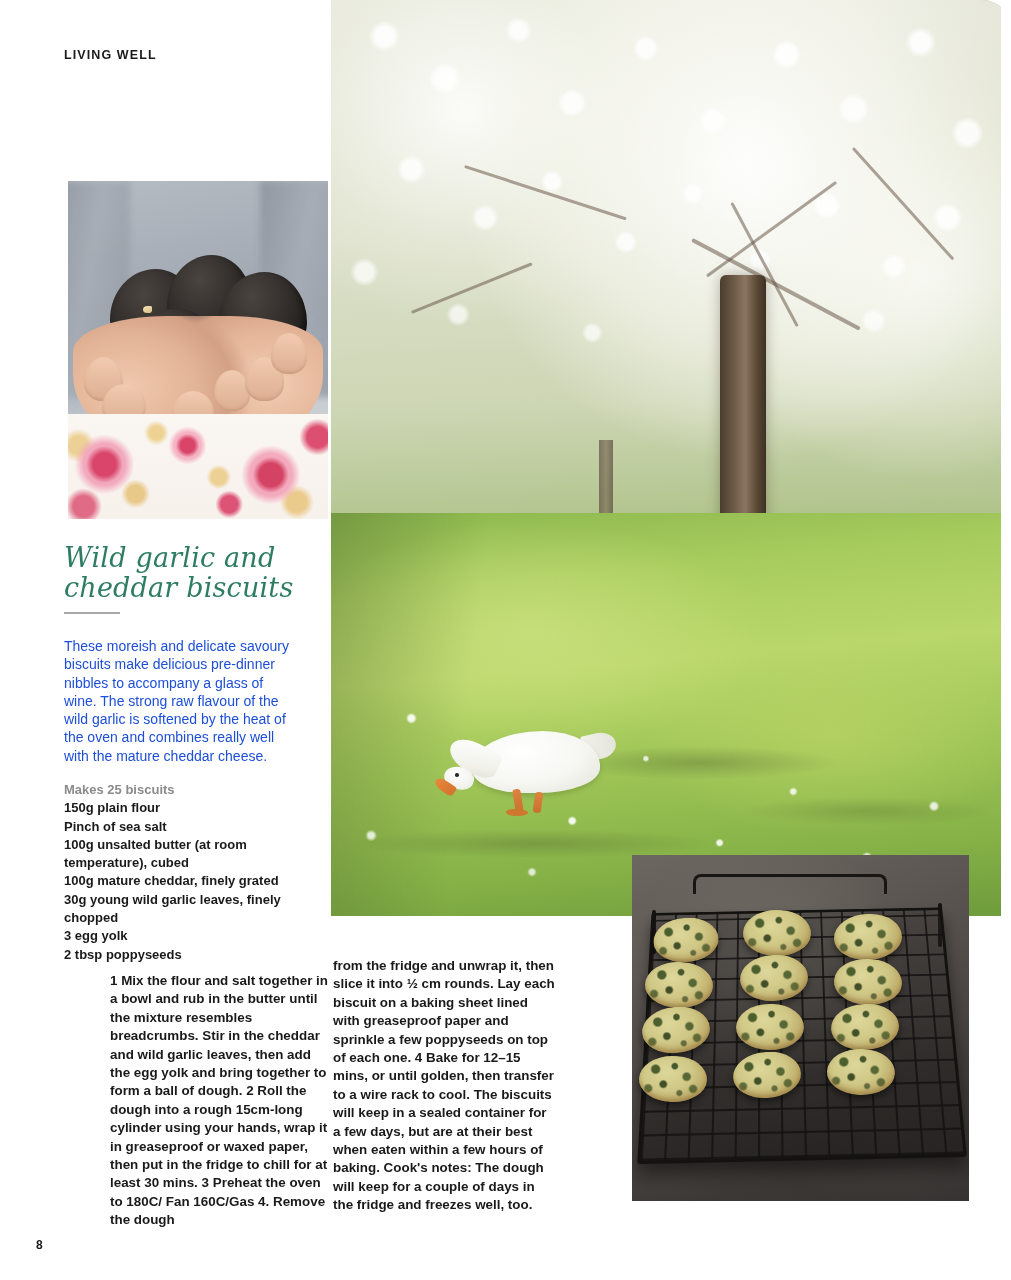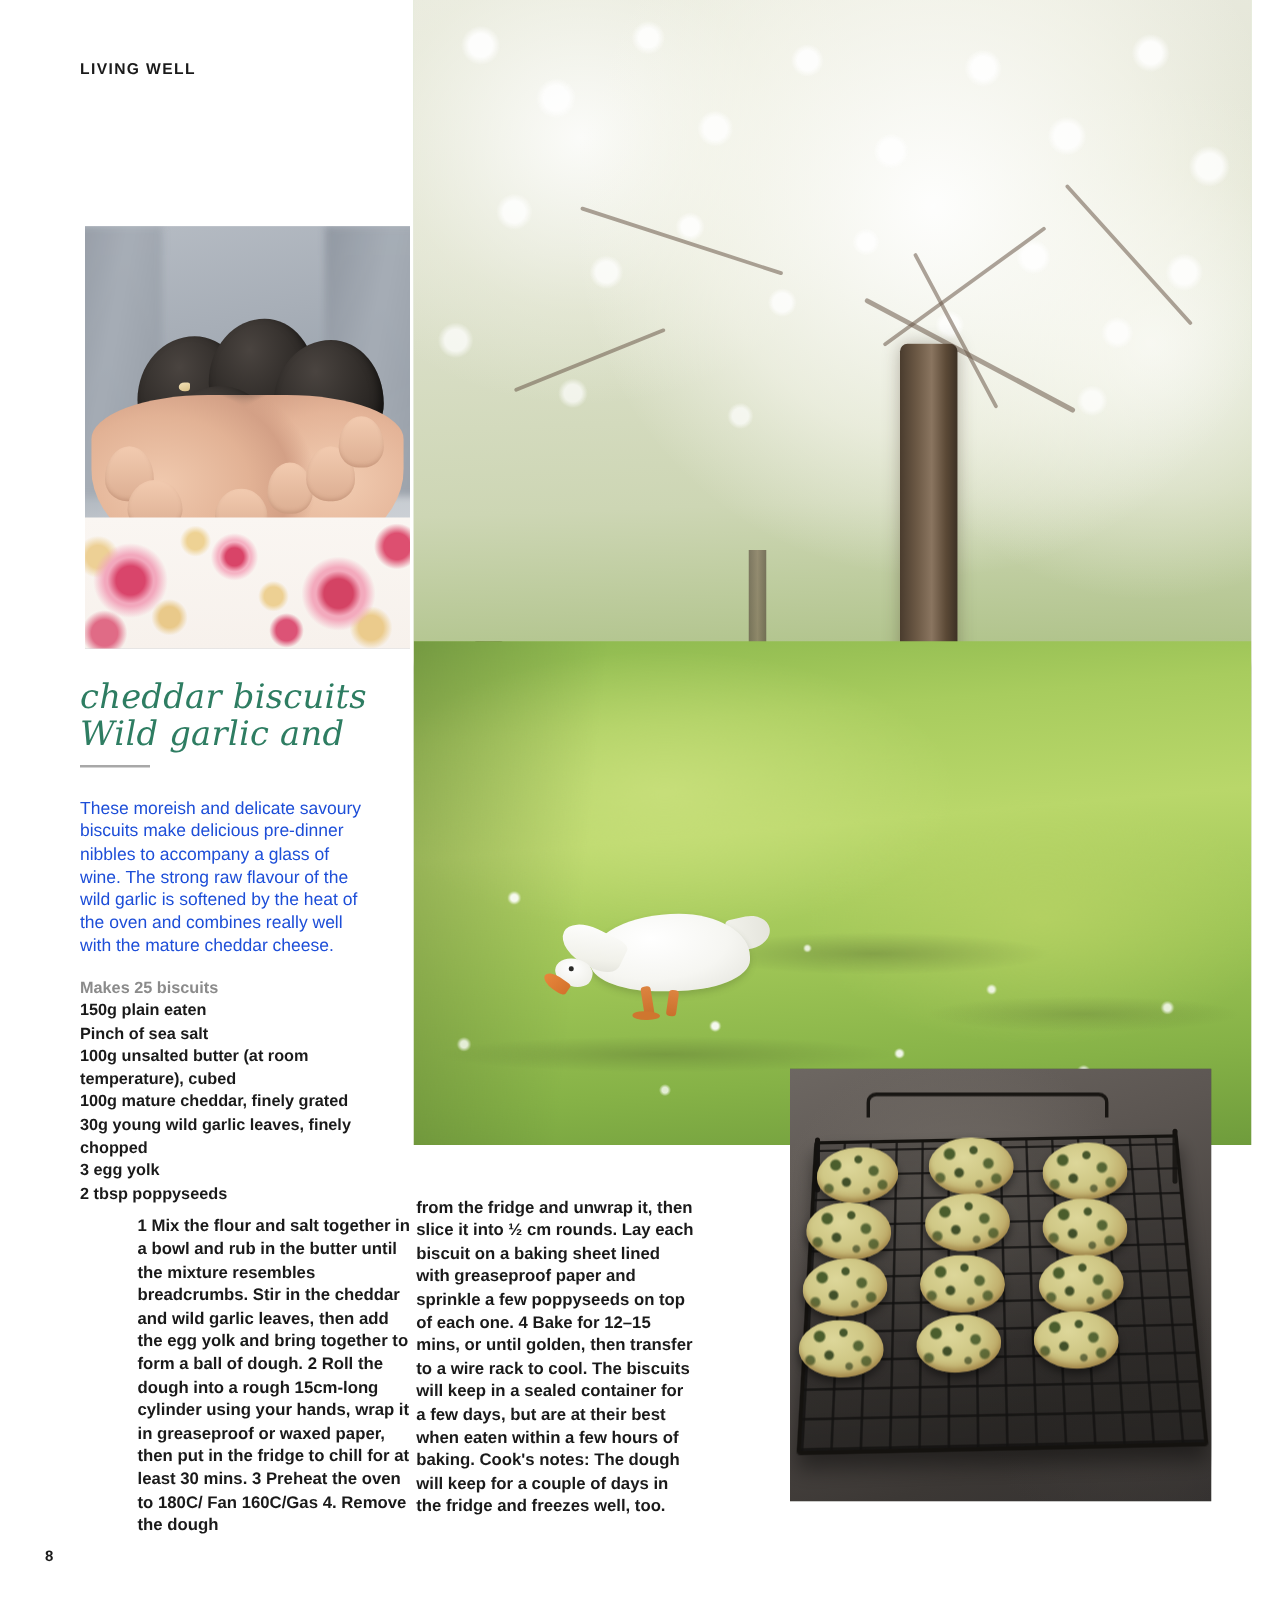--- a/index.html
+++ b/index.html
@@ -10,20 +10,21 @@
   body {
     font-family: "Liberation Sans", sans-serif;
     -webkit-font-smoothing: antialiased;
   }
   #page {
     position: relative;
     width: 1011px;
     height: 1280px;
     background: #ffffff;
     overflow: hidden;
+    border-radius: 29px;
   }
 
   
   #kicker {
     position: absolute;
     left: 64px;
     top: 48px;
     font-size: 12.5px;
     font-weight: bold;
     letter-spacing: 1.1px;
@@ -513,31 +514,31 @@
     <div class="biscuit" style="left:3%;top:44%;transform:rotate(-4deg);"></div>
     <div class="biscuit" style="left:31%;top:43%;transform:rotate(1deg);"></div>
     <div class="biscuit" style="left:59%;top:43%;transform:rotate(-2deg);"></div>
 
     <div class="biscuit" style="left:2%;top:58%;transform:rotate(2deg);"></div>
     <div class="biscuit" style="left:30%;top:57%;transform:rotate(-3deg);"></div>
     <div class="biscuit" style="left:58%;top:56%;transform:rotate(3deg);"></div>
   </div>
 
   <div id="recipe-title">
+    <div>Wild garlic and</div>
     <div>cheddar biscuits</div>
-    <div>Wild garlic and</div>
   </div>
   <div id="title-rule"></div>
 
   <div id="intro">These moreish and delicate savoury biscuits make delicious pre-dinner nibbles to accompany a glass of wine. The strong raw flavour of the wild garlic is softened by the heat of the oven and combines really well with the mature cheddar cheese.</div>
 
   <div id="ingredients">
     <div class="serves">Makes 25 biscuits</div>
     <div id="ingredient-items">
-        <div>150g plain eaten</div>
+        <div>150g plain flour</div>
         <div>Pinch of sea salt</div>
         <div>100g unsalted butter (at room temperature), cubed</div>
         <div>100g mature cheddar, finely grated</div>
         <div>30g young wild garlic leaves, finely chopped</div>
         <div>3 egg yolk</div>
         <div>2 tbsp poppyseeds</div>
       </div>
   </div>
 
   <div class="method-col" id="method-col-1"><b class="step-num">1 </b><span>Mix the flour and salt together in a bowl and rub in the butter until the mixture resembles breadcrumbs. Stir in the cheddar and wild garlic leaves, then add the egg yolk and bring together to form a ball of dough. </span><b class="step-num">2 </b><span>Roll the dough into a rough 15cm-long cylinder using your hands, wrap it in greaseproof or waxed paper, then put in the fridge to chill for at least 30 mins. </span><b class="step-num">3 </b><span>Preheat the oven to 180C/ Fan 160C/Gas 4. Remove the dough </span></div>

